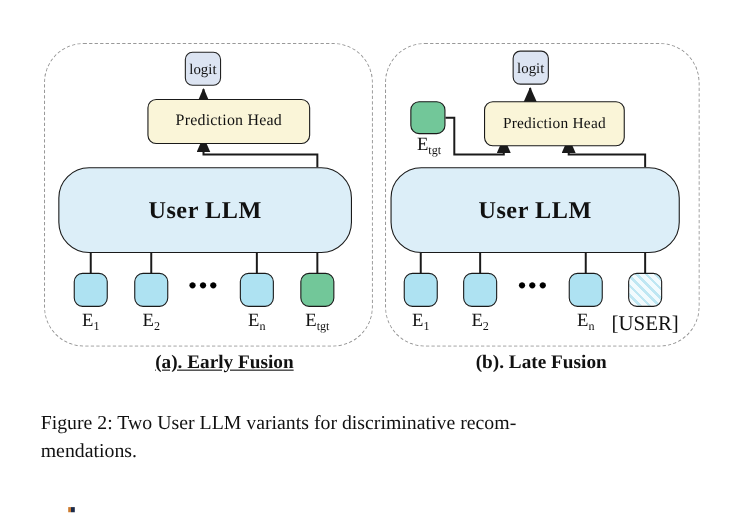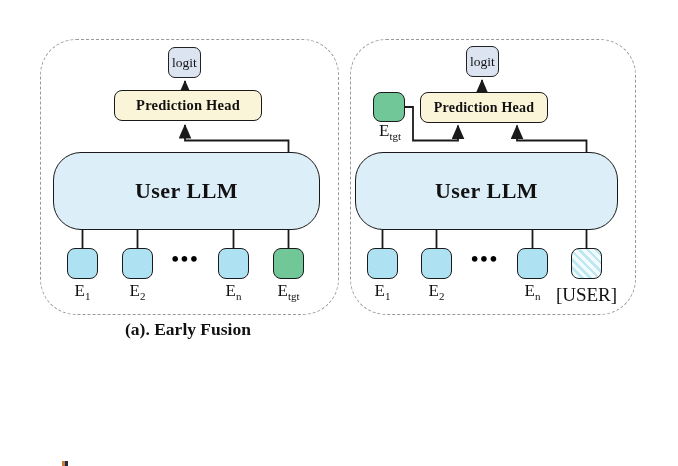--- a/index.html
+++ b/index.html
@@ -16,22 +16,22 @@
   .connectors{position:absolute;left:0;top:0;pointer-events:none;}
   .box{
     position:absolute;box-sizing:border-box;border:1.6px solid #1a1a1a;
     display:flex;align-items:center;justify-content:center;text-align:center;
   }
   .logit{
     width:33px;height:31px;border-radius:7px;background:var(--logit-fill,#dce4f2);
     font-size:13.5px;border-color:#222;
   }
   .head{
-    height:31px;border-radius:8px;background:var(--head-fill,#faf5d8);
-    font-weight:bold;font-size:14.5px;letter-spacing:.2px;
+    height:41px;border-radius:8px;background:var(--head-fill,#faf5d8);
+    font-weight:normal;font-size:14.5px;letter-spacing:.2px;margin-left:20px;
   }
   .llm{
     height:78px;border-radius:28px;background:var(--llm-fill,#dceef8);
     font-weight:bold;font-size:22px;letter-spacing:.5px;border-width:1.8px;
   }
   .token{
     position:absolute;width:31px;height:31px;top:248px;box-sizing:border-box;
     border:1.7px solid #1a1a1a;border-radius:8px;background:var(--token-cyan,#aee2f2);
   }
   .token.green{background:var(--token-green,#72c799);}
@@ -112,21 +112,21 @@
   <div class="token" style="left:122px;"></div>
   <div class="dots" style="left:185.5px;top:247px;">•••</div>
   <div class="token" style="left:218px;"></div>
   <div class="token green" style="left:273px;"></div>
 
   <div class="tok-label" style="left:82.5px;top:281px;"><span>E</span><sub>1</sub></div>
   <div class="tok-label" style="left:137.5px;top:281px;"><span>E</span><sub>2</sub></div>
   <div class="tok-label" style="left:233.5px;top:281px;"><span>E</span><sub>n</sub></div>
   <div class="tok-label" style="left:288.5px;top:281px;"><span>E</span><sub>tgt</sub></div>
 
-  <div class="panel-caption" style="left:188px;top:319px;">(a). Early Fusion</div>
+  <div class="panel-caption" style="left:204px;top:319px;text-decoration:underline;">(a). Early Fusion</div>
 
   <div class="box logit" style="left:466px;top:46px;">
     <span>logit</span>
   </div>
   <div class="box head" style="left:420px;top:92px;width:128px;font-size:14px;">
     <span>Prediction Head</span>
   </div>
   <div class="tgt-box" style="left:373px;top:92px;"></div>
   <div class="tok-label" style="left:390px;top:121px;"><span>E</span><sub>tgt</sub></div>
 
@@ -138,17 +138,22 @@
   <div class="token" style="left:421px;"></div>
   <div class="dots" style="left:485px;top:247px;">•••</div>
   <div class="token" style="left:517px;"></div>
   <div class="token hatched" style="left:571px;"></div>
 
   <div class="tok-label" style="left:382.5px;top:281px;"><span>E</span><sub>1</sub></div>
   <div class="tok-label" style="left:436.5px;top:281px;"><span>E</span><sub>2</sub></div>
   <div class="tok-label" style="left:532.5px;top:281px;"><span>E</span><sub>n</sub></div>
   <div class="tok-label small" style="left:586.5px;top:284px;"><span>[USER]</span><sub></sub></div>
 
+  <div class="panel-caption" style="left:492px;top:319px;">(b). Late Fusion</div>
 
+  <div class="fig-caption">
+    <div>Figure 2: Two User LLM variants for discriminative recom-</div>
+    <div>mendations.</div>
+  </div>
 
   <div class="cutoff"></div>
 
 </div>
 
 </body></html>

